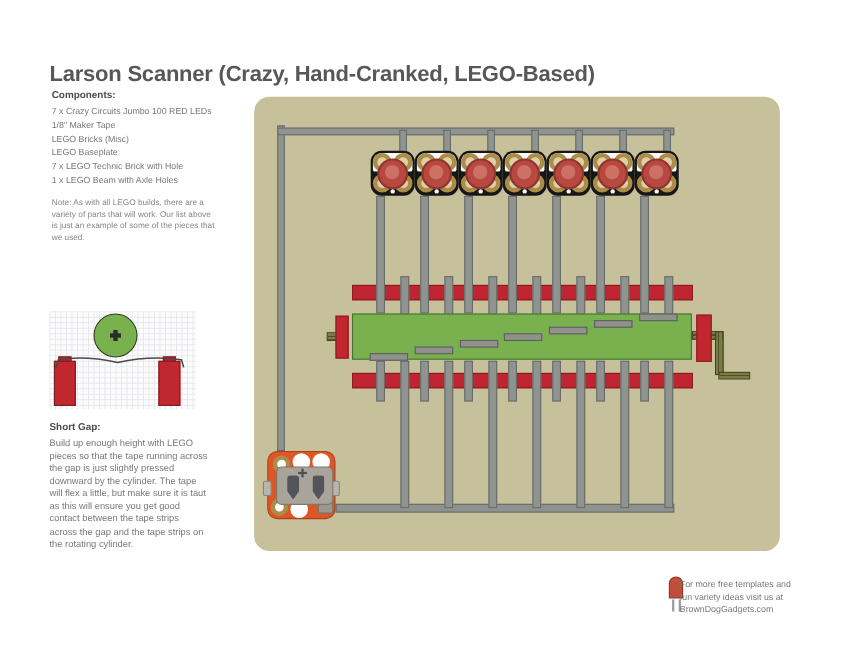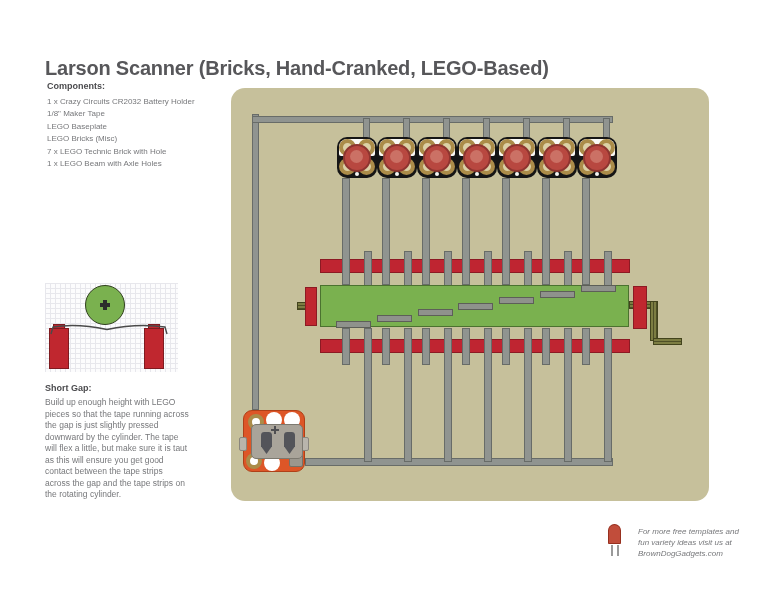--- a/index.html
+++ b/index.html
@@ -73,43 +73,44 @@
   .bh-tab{position:absolute;width:8px;height:14px;background:#b9b5ac;border:1px solid #8a867d;
           box-sizing:border-box;border-radius:2px;}
   .bh-clip{position:absolute;background:var(--clip);border:1px solid var(--clip-b);
            border-radius:5px;box-sizing:border-box;}
   .bh-key{position:absolute;width:11px;height:22px;background:var(--key);
           border-radius:5px 5px 8px 8px;
           clip-path:polygon(0 0,100% 0,100% 65%,50% 100%,0 65%);}
   .bh-plus{position:absolute;background:#4f4f52;}
 
   
-  .footer-text{position:absolute;left:638px;top:526px;font-size:8px;color:#77787b;line-height:11px;font-style:italic;}
+  .footer-text{position:absolute;left:618px;top:526px;font-size:8px;color:#77787b;line-height:11px;}
   .fled-body{position:absolute;left:608px;top:524px;width:13px;height:20px;
              background:#c14d3b;border:1px solid #97301f;box-sizing:border-box;
              border-radius:7px 7px 1px 1px;}
   .fled-leg{position:absolute;width:2px;height:11px;background:#9a9a9a;top:545px;}
 </style>
 </head>
 <body>
 
 <div class="page">
 
-  <h1 class="title">Larson Scanner (Bricks, Hand-Cranked, LEGO-Based)</h1>
+  <h1 class="title">Larson Scanner (Crazy, Hand-Cranked, LEGO-Based)</h1>
 
   <div class="components">
     <div class="sec-heading">Components:</div>
     <ul class="comp-list" id="comp-list">
-        <li>1 x Crazy Circuits CR2032 Battery Holder</li>
+        <li>7 x Crazy Circuits Jumbo 100 RED LEDs</li>
         <li>1/8" Maker Tape</li>
+        <li>LEGO Bricks (Misc)</li>
         <li>LEGO Baseplate</li>
-        <li>LEGO Bricks (Misc)</li>
         <li>7 x LEGO Technic Brick with Hole</li>
         <li>1 x LEGO Beam with Axle Holes</li>
       </ul>
+    <div class="comp-note">Note: As with all LEGO builds, there are a variety of parts that will work. Our list above is just an example of some of the pieces that we used.</div>
   </div>
 
   <div class="mini">
     <div class="mini-cyl"></div>
     <div class="mini-plus-h"></div>
     <div class="mini-plus-v"></div>
     <div class="mini-tab" style="left:8px;top:41px;"></div>
     <div class="mini-tab" style="left:103px;top:41px;"></div>
     <div class="mini-brick" style="left:4px;top:45px;"></div>
     <div class="mini-brick" style="left:99px;top:45px;"></div>

